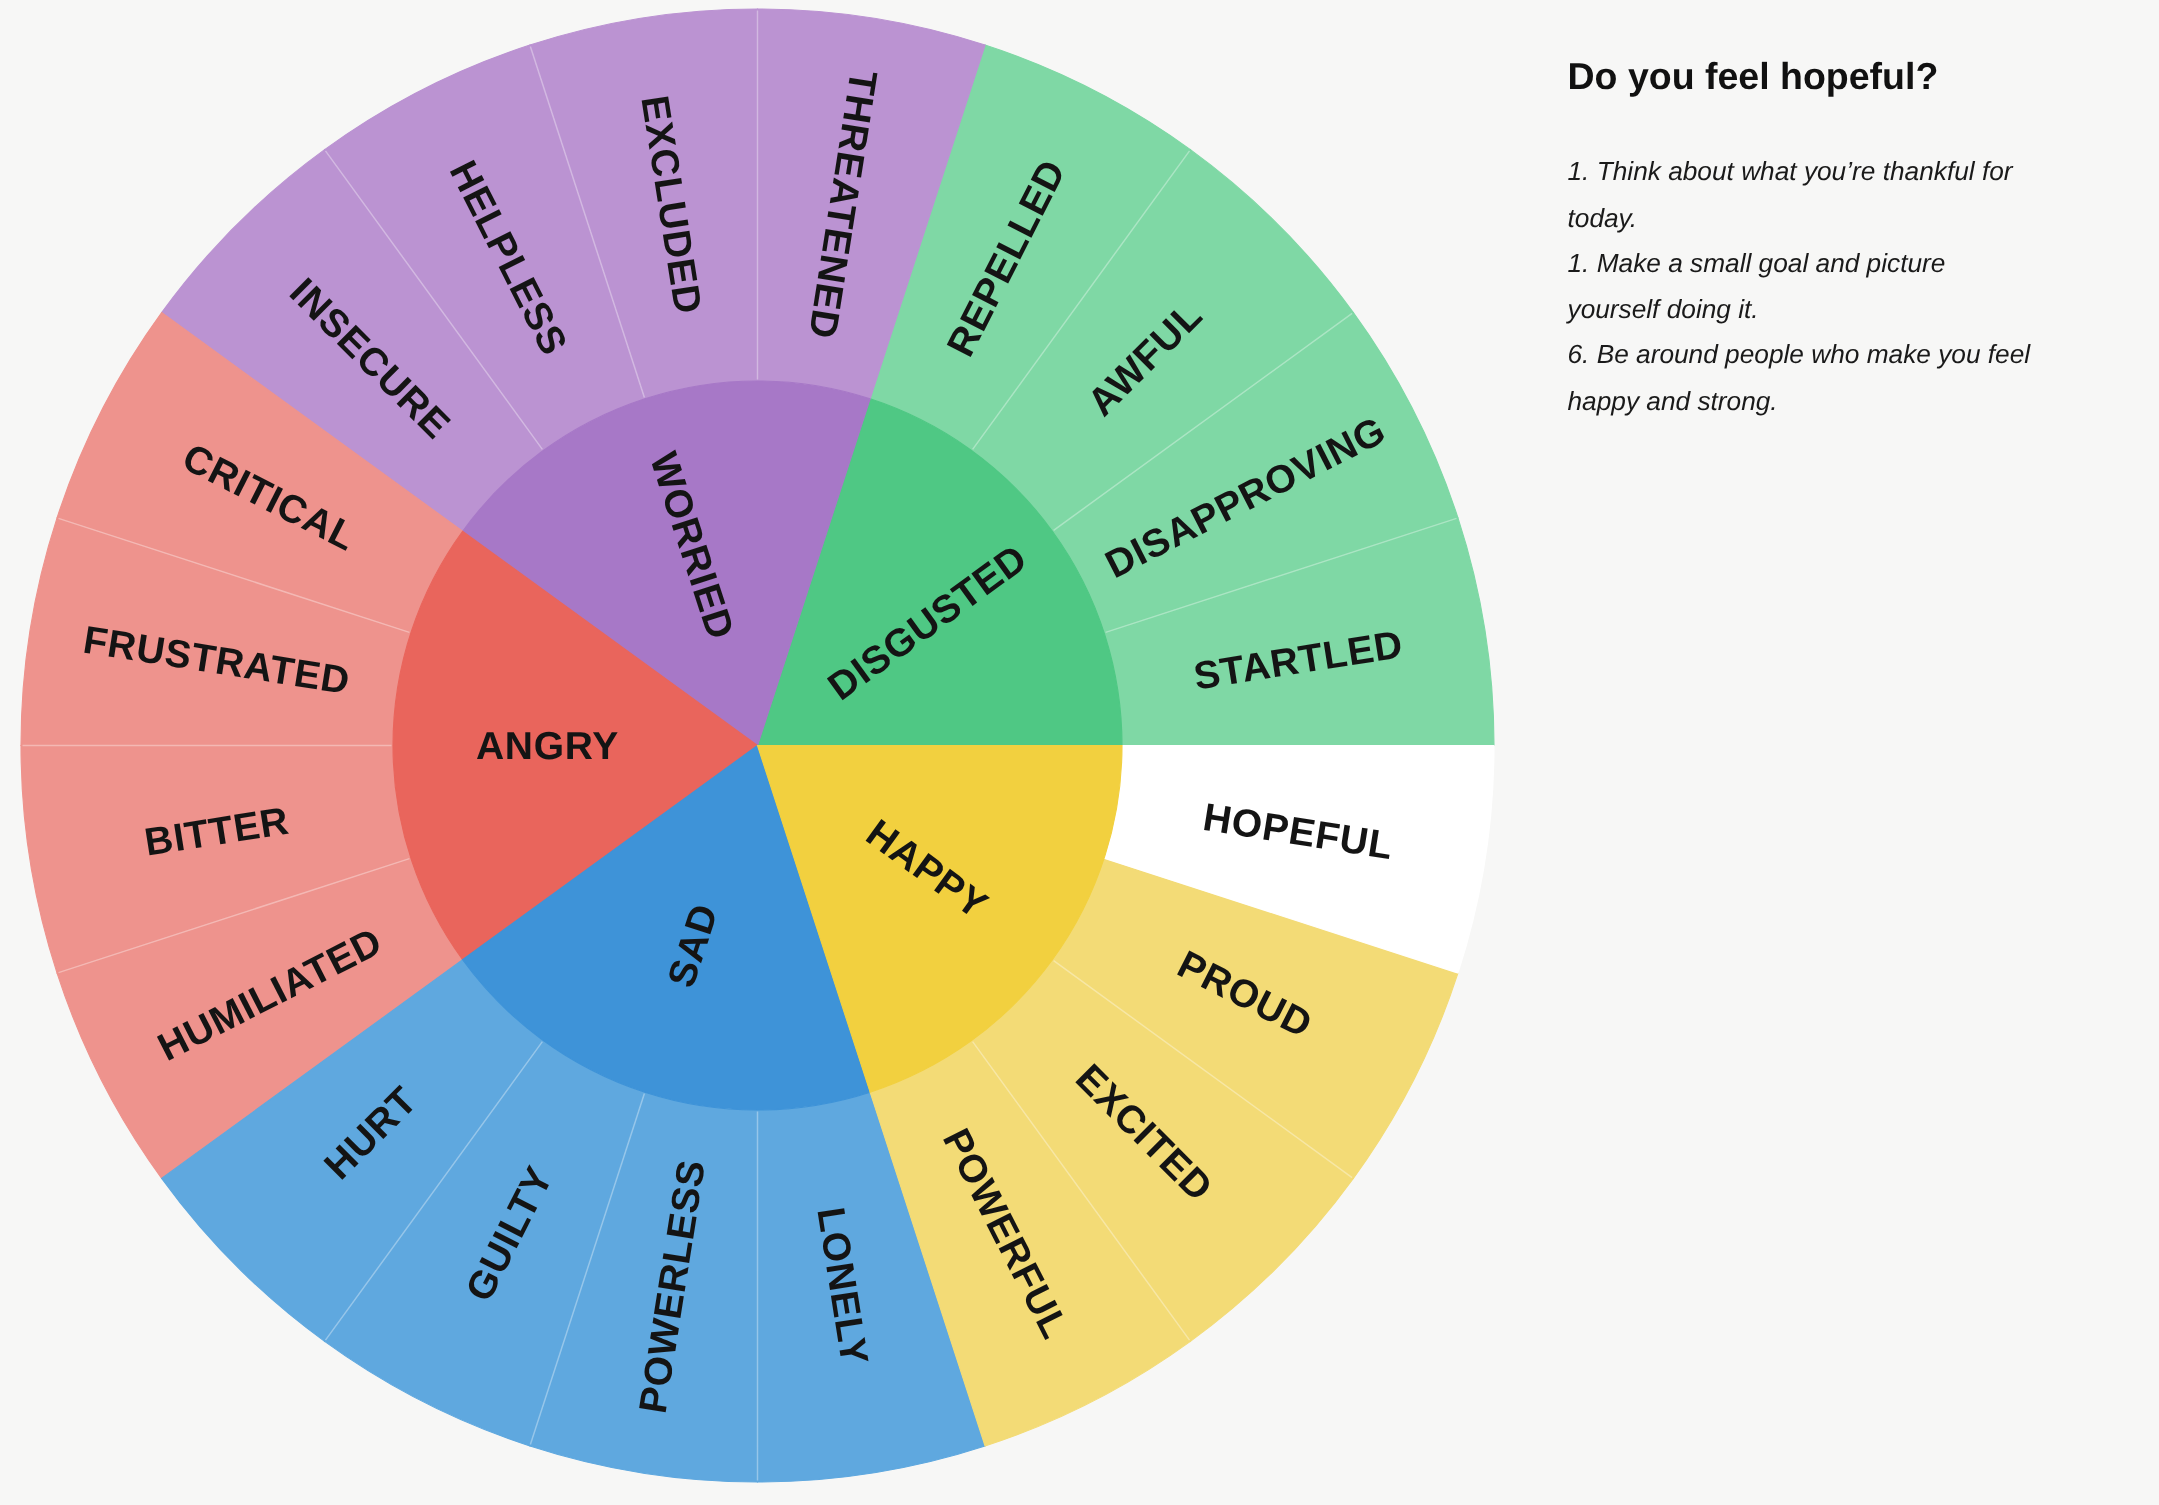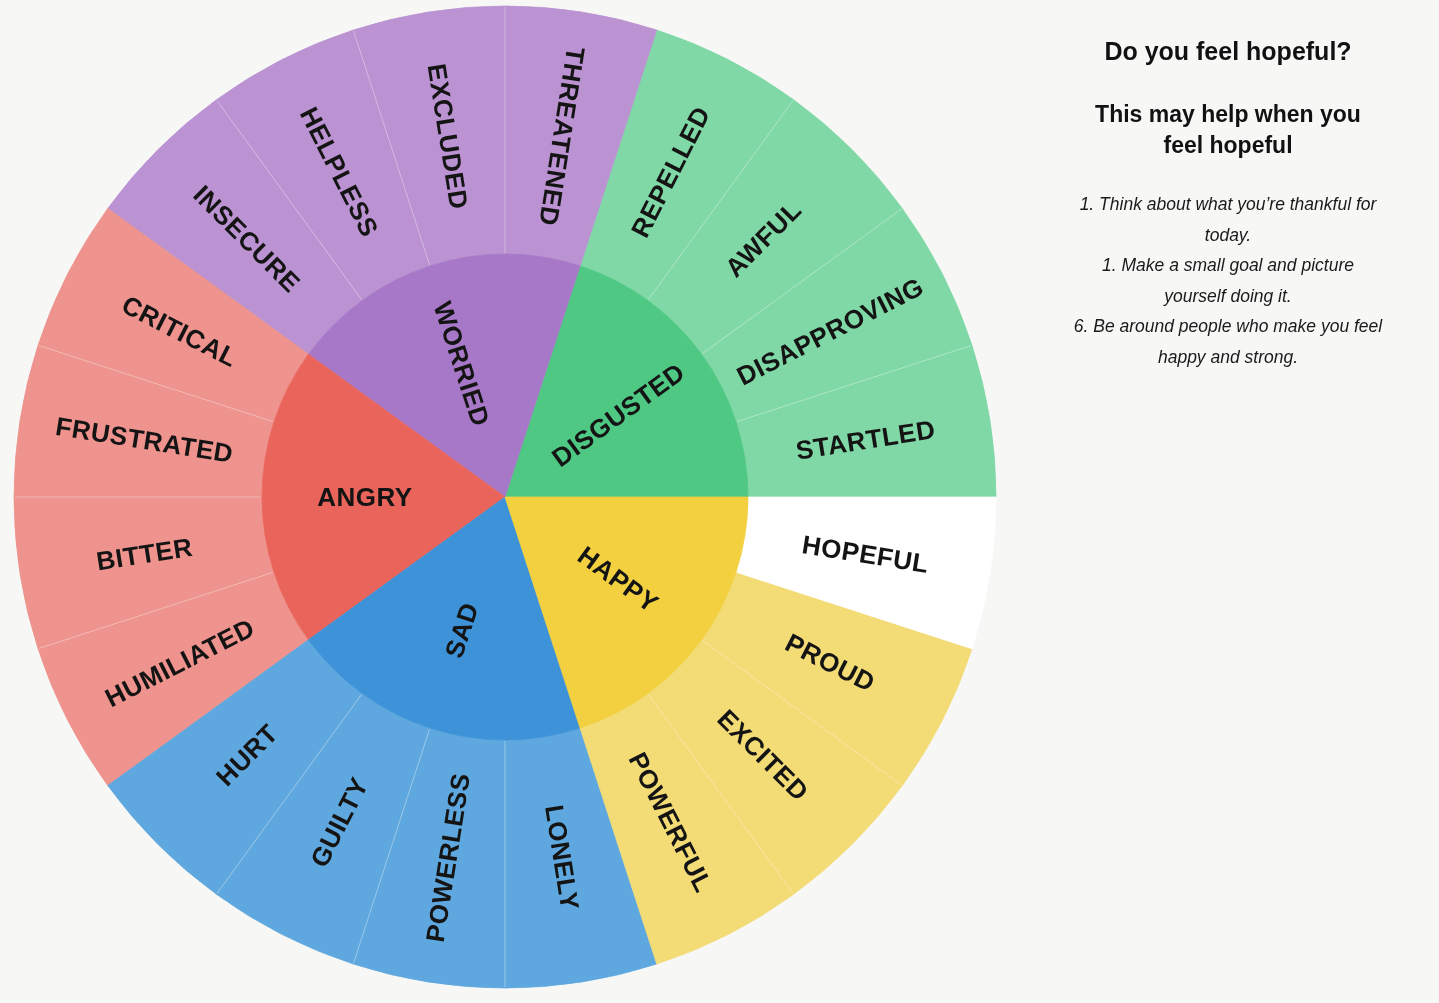--- a/index.html
+++ b/index.html
@@ -17,21 +17,21 @@
     font-weight:700;
     font-size:26px;
     letter-spacing:0.5px;
     fill:#141414;
     text-anchor:middle;
     dominant-baseline:central;
     pointer-events:none;
   }
   svg path{cursor:pointer;}
   .panel{
-    position:absolute;left:1045px;top:36px;width:366px;text-align:center;
+    position:absolute;left:1045px;top:36px;width:366px;
   }
   .panel h1{
     margin:0 0 33px 0;
     font-size:25px;line-height:30px;font-weight:600;color:#111;
   }
   .panel h1 .hl{font-weight:800;}
   .panel p.desc{
     margin:0 0 26px 0;
     font-size:17.5px;line-height:30.5px;color:#1a1a1a;
     white-space:pre-line;
@@ -112,22 +112,20 @@
       <text transform="translate(670.7065324049345 822.2173813287543) rotate(63)" fill="#141414">POWERFUL</text>
       <text transform="translate(763.0939751330898 755.0939751330899) rotate(45)" fill="#141414">EXCITED</text>
       <text transform="translate(830.2173813287543 662.7065324049347) rotate(27)" fill="#141414">PROUD</text>
       <text transform="translate(865.5062443172253 554.0985797396844) rotate(9)" fill="#141414">HOPEFUL</text>
       <text transform="translate(618.2623792124926 579.2899353209463) rotate(36)" fill="#141414">HAPPY</text>
     </svg>
 </div>
 
 <div class="panel">
   <h1><span>Do you feel </span><span class="hl">hopeful</span><span>?</span></h1>
-  <h2>This may help when you
-feel hopeful</h2>
   <div class="tips">
     <div class="tip">1. Think about what you’re thankful for
 today.</div>
     <div class="tip">1. Make a small goal and picture
 yourself doing it.</div>
     <div class="tip">6. Be around people who make you feel
 happy and strong.</div>
   </div>
 </div>
 

